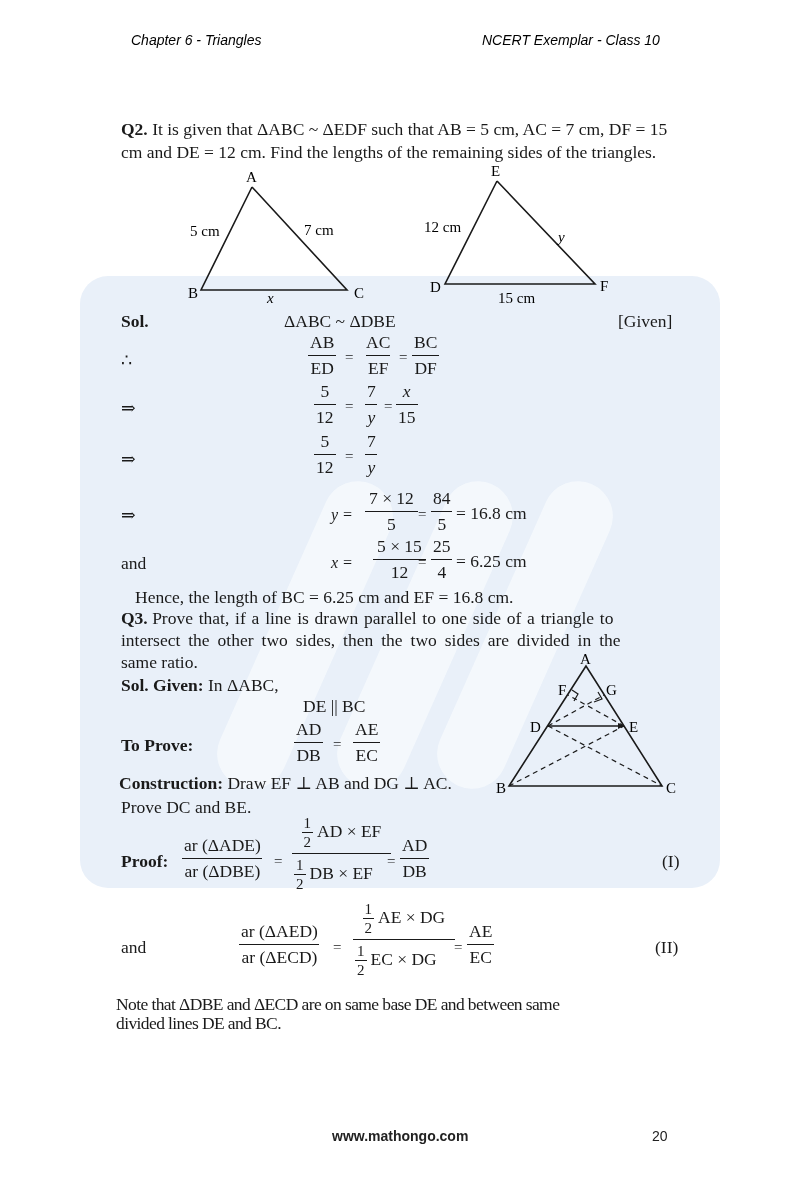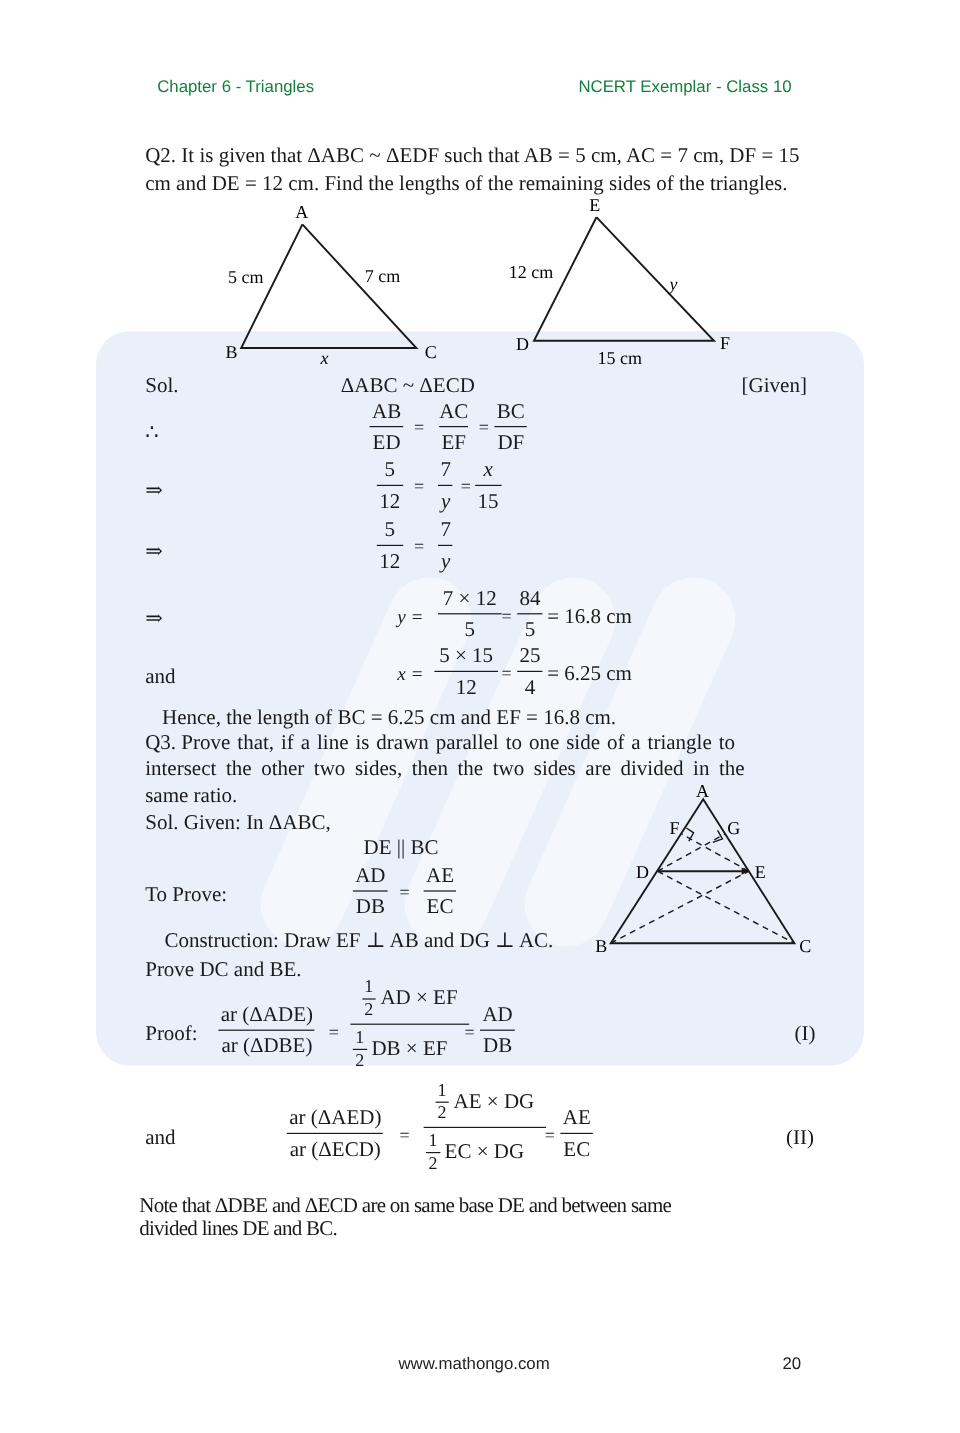--- a/index.html
+++ b/index.html
@@ -1,24 +1,24 @@
 <!DOCTYPE html>
 <html><head>
 <meta charset="utf-8">
 <style>
   html, body { margin:0; padding:0; background:#ffffff; }
   body { width:800px; height:1194px; position:relative; overflow:hidden;
          font-family:"Liberation Serif", "DejaVu Serif", serif; color:#1a1a1a; }
-  .hdr { position:absolute; top:64px; font-family:"Liberation Sans", sans-serif; font-size:14px; color:#15803d; }
+  .hdr { position:absolute; top:32px; font-family:"Liberation Sans", sans-serif; font-size:14px; color:#000000;font-style:italic; }
   .ftr { position:absolute; top:1128px; font-family:"Liberation Sans", sans-serif; font-size:14px; color:#222; }
   .panel { position:absolute; left:80px; top:276px; width:640px; height:612px;
            background:#e9f0f9; border-radius:28px; }
   .wm { position:absolute; background:#f6f9fd; border-radius:40px; opacity:0.85; }
   .t { position:absolute; font-size:17.5px; white-space:nowrap; line-height:1; }
-  .b { font-weight:normal; }
+  .b { font-weight:bold; }
   .i { font-style:italic; }
   .frac { position:absolute; display:inline-flex; flex-direction:column; align-items:center; font-size:17.5px; line-height:1;justify-content:flex-end; }
   .frac .num { padding:0 2px 3px 2px; }
   .frac .den { border-top:1.3px solid #1a1a1a; padding:4px 2px 0 2px; }
   .eq { position:absolute; font-size:15px; }
   svg text { font-family:"Liberation Serif", "DejaVu Serif", serif; }
   .small-frac { display:inline-flex; flex-direction:column; align-items:center; font-size:15px; line-height:1; vertical-align:middle; margin-right:4px;}
   .small-frac .den { border-top:1px solid #1a1a1a; padding-top:2px; }
   .small-frac .num { padding-bottom:1px; }
 </style>
@@ -51,21 +51,21 @@
   <polyline points="317,21 265,124 415,124 317,21" fill="none" stroke="#1a1a1a" stroke-width="1.6"></polyline>
   <text x="311" y="16" font-size="15">E</text>
   <text x="250" y="132" font-size="15">D</text>
   <text x="420" y="131" font-size="15">F</text>
   <text x="244" y="72" font-size="15">12 cm</text>
   <text x="378" y="82" font-size="15" font-style="italic">y</text>
   <text x="318" y="143" font-size="15">15 cm</text>
 </svg>
 
 <div class="t b" style="left:121px;top:313px;">Sol.</div>
-<div class="t" style="left:284px;top:313px;">ΔABC ~ ΔECD</div>
+<div class="t" style="left:284px;top:313px;">ΔABC ~ ΔDBE</div>
 <div class="t" style="left:618px;top:313px;">[Given]</div>
 
 <div class="t" style="left:121px;top:352px;">∴</div>
 <div class="frac" style="left:308px;top:334px;">
     <span class="num">AB</span>
     <span class="den">ED</span>
   </div>
 <div class="eq" style="left:345px;top:349px;">=</div>
 <div class="frac" style="left:364px;top:334px;">
     <span class="num">AC</span>
@@ -112,21 +112,21 @@
   </div>
 <div class="eq" style="left:418px;top:506px;">=</div>
 <div class="frac" style="left:431px;top:490px;">
     <span class="num">84</span>
     <span class="den" style="padding:4px 6px 0 6px;">5</span>
   </div>
 <div class="t" style="left:456px;top:505px;">= 16.8 cm</div>
 
 <div class="t" style="left:121px;top:555px;">and</div>
 <div class="t i" style="left:331px;top:555px;font-size:16px;">x =</div>
-<div class="frac" style="left:360px;top:538px;">
+<div class="frac" style="left:371px;top:538px;">
     <span class="num" style="padding:0 6px 3px 6px;">5 × 15</span>
     <span class="den" style="padding:4px 18px 0 18px;">12</span>
   </div>
 <div class="eq" style="left:418px;top:554px;">=</div>
 <div class="frac" style="left:431px;top:538px;">
     <span class="num">25</span>
     <span class="den" style="padding:4px 6px 0 6px;">4</span>
   </div>
 <div class="t" style="left:456px;top:553px;">= 6.25 cm</div>
 
@@ -147,21 +147,21 @@
 <div class="frac" style="left:294px;top:721px;">
     <span class="num">AD</span>
     <span class="den">DB</span>
   </div>
 <div class="eq" style="left:333px;top:736px;">=</div>
 <div class="frac" style="left:353px;top:721px;">
     <span class="num">AE</span>
     <span class="den">EC</span>
   </div>
 
-<div class="t" style="left:137px;top:775px;">
+<div class="t" style="left:119px;top:775px;">
   <span class="b">Construction:</span> <span>Draw EF ⊥ AB and DG ⊥ AC.</span>
 </div>
 <div class="t" style="left:121px;top:799px;">Prove DC and BE.</div>
 
 <svg style="position:absolute;left:490px;top:645px;" width="200" height="155">
   <polygon points="96,21 19,141 172,141" fill="none" stroke="#1a1a1a" stroke-width="1.6"></polygon>
   <line x1="58" y1="81" x2="134" y2="81" stroke="#1a1a1a" stroke-width="1.6"></line>
   <polygon points="128,78 134,81 128,84" fill="#1a1a1a"></polygon>
   <line x1="58" y1="81" x2="172" y2="141" stroke="#1a1a1a" stroke-width="1.2" stroke-dasharray="5,4"></line>
   <line x1="19" y1="141" x2="134" y2="81" stroke="#1a1a1a" stroke-width="1.2" stroke-dasharray="5,4"></line>
@@ -220,14 +220,14 @@
 <div class="eq" style="left:454px;top:939px;">=</div>
 <div class="frac" style="left:467px;top:923px;">
     <span class="num">AE</span>
     <span class="den">EC</span>
   </div>
 <div class="t" style="left:655px;top:939px;">(II)</div>
 
 <div class="t" style="left:116px;top:996px;letter-spacing:-0.6px;">Note that ΔDBE and ΔECD are on same base DE and between same</div>
 <div class="t" style="left:116px;top:1015px;letter-spacing:-0.6px;">divided lines DE and BC.</div>
 
-<div class="ftr" style="left:332px;">www.mathongo.com</div>
+<div class="ftr" style="left:332px;font-weight:bold;">www.mathongo.com</div>
 <div class="ftr" style="left:652px;">20</div>
 
 </body></html>

